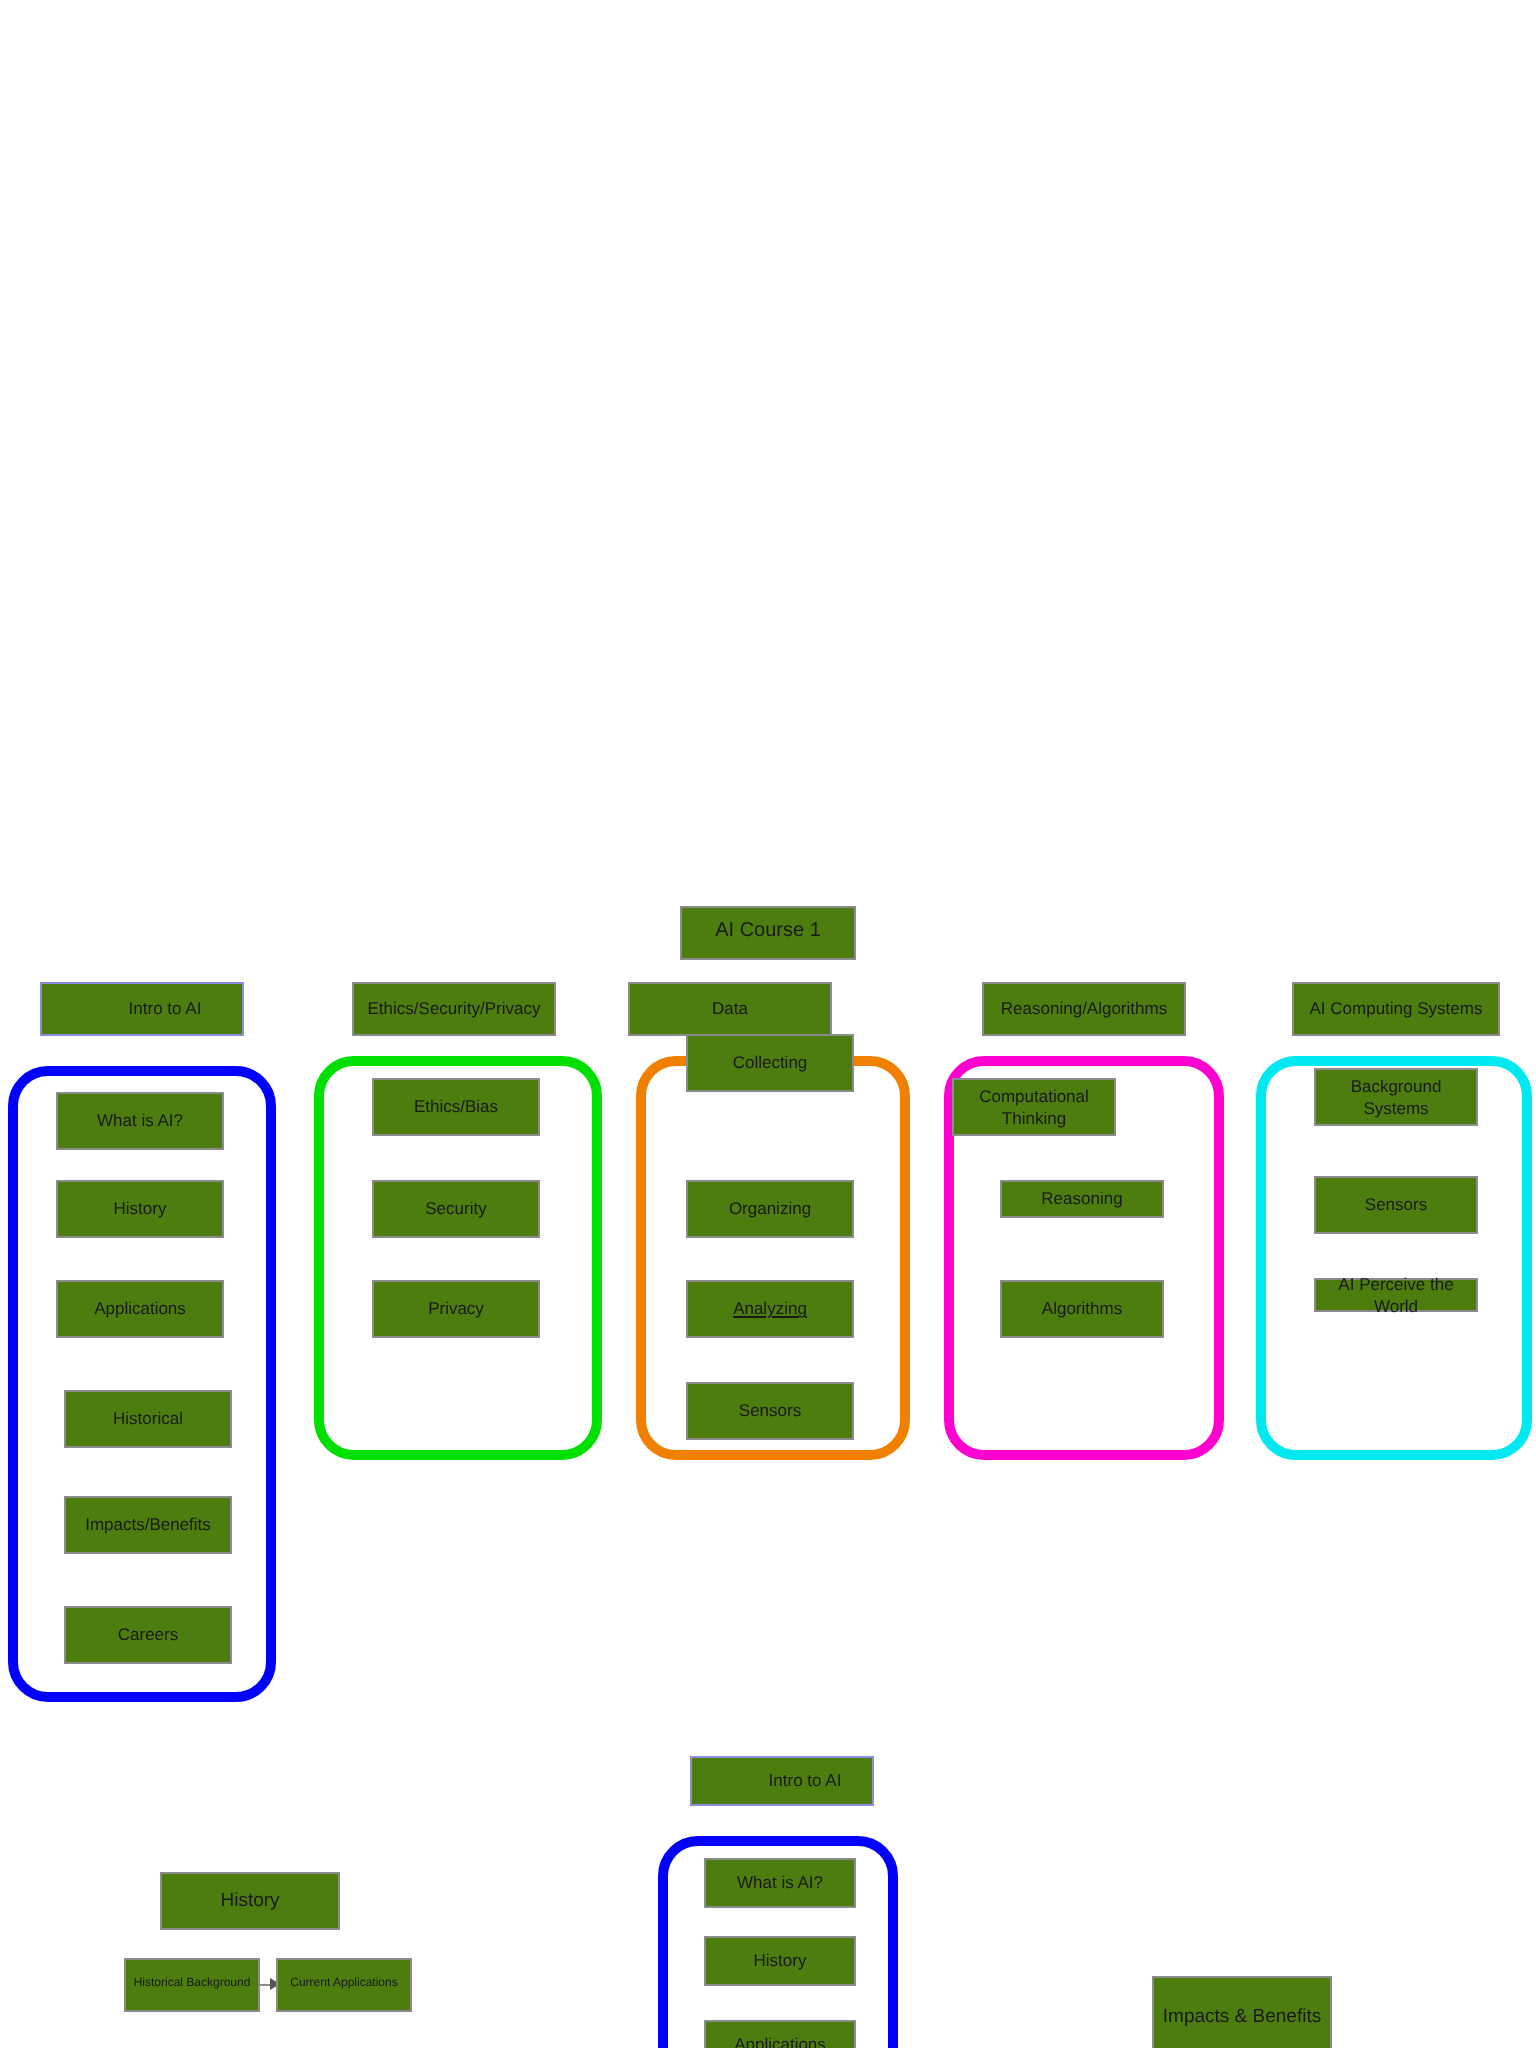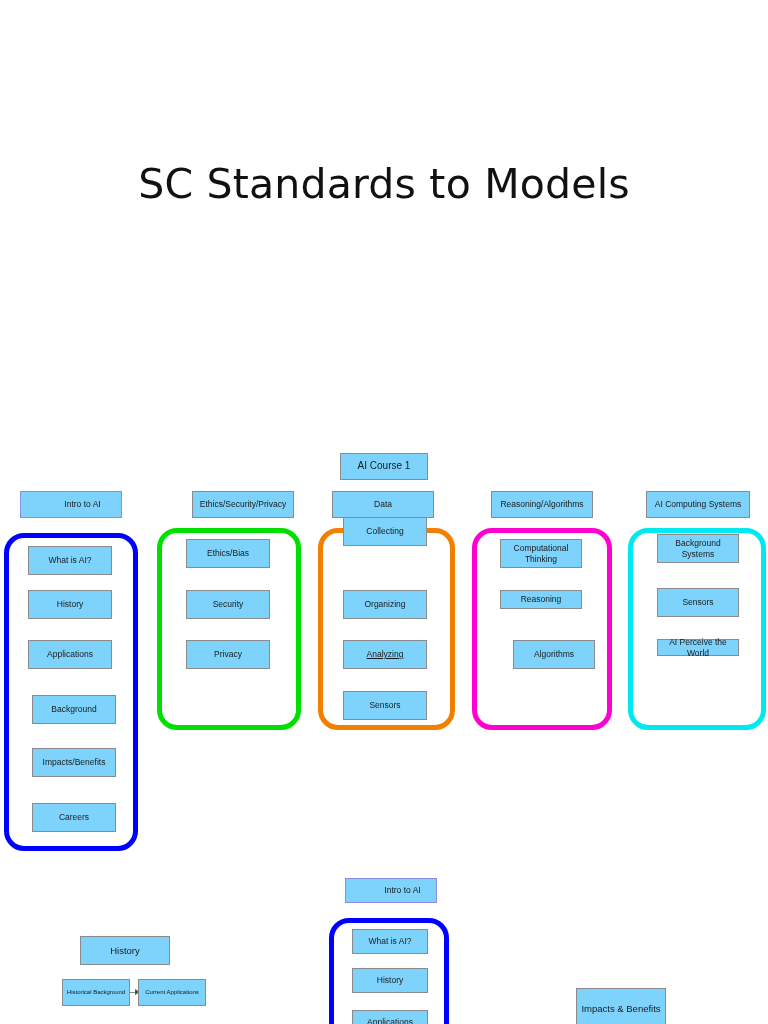--- a/index.html
+++ b/index.html
@@ -33,21 +33,21 @@
     letter-spacing: 0.2px;
     color: #111111;
     font-family: "DejaVu Sans", sans-serif;
     white-space: nowrap;
   }
 
   
   .box {
     position: absolute;
     border: 1px solid #8b8b8b;
-    background: #7dd3fc;
+    background: #4d7c0f;
     display: flex;
     align-items: center;
     justify-content: center;
     text-align: center;
     font-size: 8.5px;
     line-height: 1.25;
     color: #1a1a1a;
     padding: 1px 2px;
   }
 
@@ -82,59 +82,58 @@
     border-top: 3px solid transparent;
     border-bottom: 3px solid transparent;
     border-left: 5px solid #555555;
   }
 </style>
 </head>
 <body>
 
 <div class="page">
 
-  <div class="slide-title">SC Standards to Models</div>
 
   <div class="box course-box" style="left:340px; top:453px; width:88px; height:27px;">AI Course 1</div>
 
   <div class="box hdr periwinkle" style="left:20px; top:491px; width:102px; height:27px;">Intro to AI</div>
 
   <div class="group" style="left:4px; top:533px; width:134px; height:318px; border-color:#0000ff;"></div>
 
   <div class="box" style="left:28px; top:546px; width:84px; height:29px;">What is AI?</div>
   <div class="box" style="left:28px; top:590px; width:84px; height:29px;">History</div>
   <div class="box" style="left:28px; top:640px; width:84px; height:29px;">Applications</div>
-  <div class="box" style="left:32px; top:695px; width:84px; height:29px;">Background</div>
+  <div class="box" style="left:32px; top:695px; width:84px; height:29px;">Historical</div>
   <div class="box" style="left:32px; top:748px; width:84px; height:29px;">Impacts/Benefits</div>
   <div class="box" style="left:32px; top:803px; width:84px; height:29px;">Careers</div>
 
-  <div class="box hdr" style="left:192px; top:491px; width:102px; height:27px;">Ethics/Security/Privacy</div>
+  <div class="box hdr" style="left:176px; top:491px; width:102px; height:27px;">Ethics/Security/Privacy</div>
 
   <div class="group" style="left:157px; top:528px; width:144px; height:202px; border-color:#00e000;"></div>
 
   <div class="box" style="left:186px; top:539px; width:84px; height:29px;">Ethics/Bias</div>
   <div class="box" style="left:186px; top:590px; width:84px; height:29px;">Security</div>
   <div class="box" style="left:186px; top:640px; width:84px; height:29px;">Privacy</div>
 
-  <div class="box hdr" style="left:332px; top:491px; width:102px; height:27px;">Data</div>
+  <div class="box hdr" style="left:314px; top:491px; width:102px; height:27px;">Data</div>
 
   <div class="group" style="left:318px; top:528px; width:137px; height:202px; border-color:#f28000;"></div>
 
   <div class="box" style="left:343px; top:517px; width:84px; height:29px;">Collecting</div>
   <div class="box" style="left:343px; top:590px; width:84px; height:29px;">Organizing</div>
   <div class="box" style="left:343px; top:640px; width:84px; height:29px;text-decoration:underline;">Analyzing</div>
   <div class="box" style="left:343px; top:691px; width:84px; height:29px;">Sensors</div>
 
   <div class="box hdr" style="left:491px; top:491px; width:102px; height:27px;">Reasoning/Algorithms</div>
 
   <div class="group" style="left:472px; top:528px; width:140px; height:202px; border-color:#ff00d0;"></div>
 
-  <div class="box" style="left:500px; top:539px; width:82px; height:29px;">Computational Thinking</div>
+  <div class="box" style="left:476px; top:539px; width:82px; height:29px;">Computational Thinking</div>
   <div class="box" style="left:500px; top:590px; width:82px; height:19px;">Reasoning</div>
-  <div class="box" style="left:500px; top:640px; width:82px; height:29px;margin-left:13px;">Algorithms</div>
+  <div class="box" style="left:500px; top:640px; width:82px; height:29px;">Algorithms</div>
 
   <div class="box hdr" style="left:646px; top:491px; width:104px; height:27px;">AI Computing Systems</div>
 
   <div class="group" style="left:628px; top:528px; width:138px; height:202px; border-color:#00e8f0;"></div>
 
   <div class="box" style="left:657px; top:534px; width:82px; height:29px;">Background Systems</div>
   <div class="box" style="left:657px; top:588px; width:82px; height:29px;">Sensors</div>
   <div class="box" style="left:657px; top:639px; width:82px; height:17px;">AI Perceive the World</div>
 
   <div class="box" style="left:80px; top:936px; width:90px; height:29px; font-size:9.5px;">History</div>

